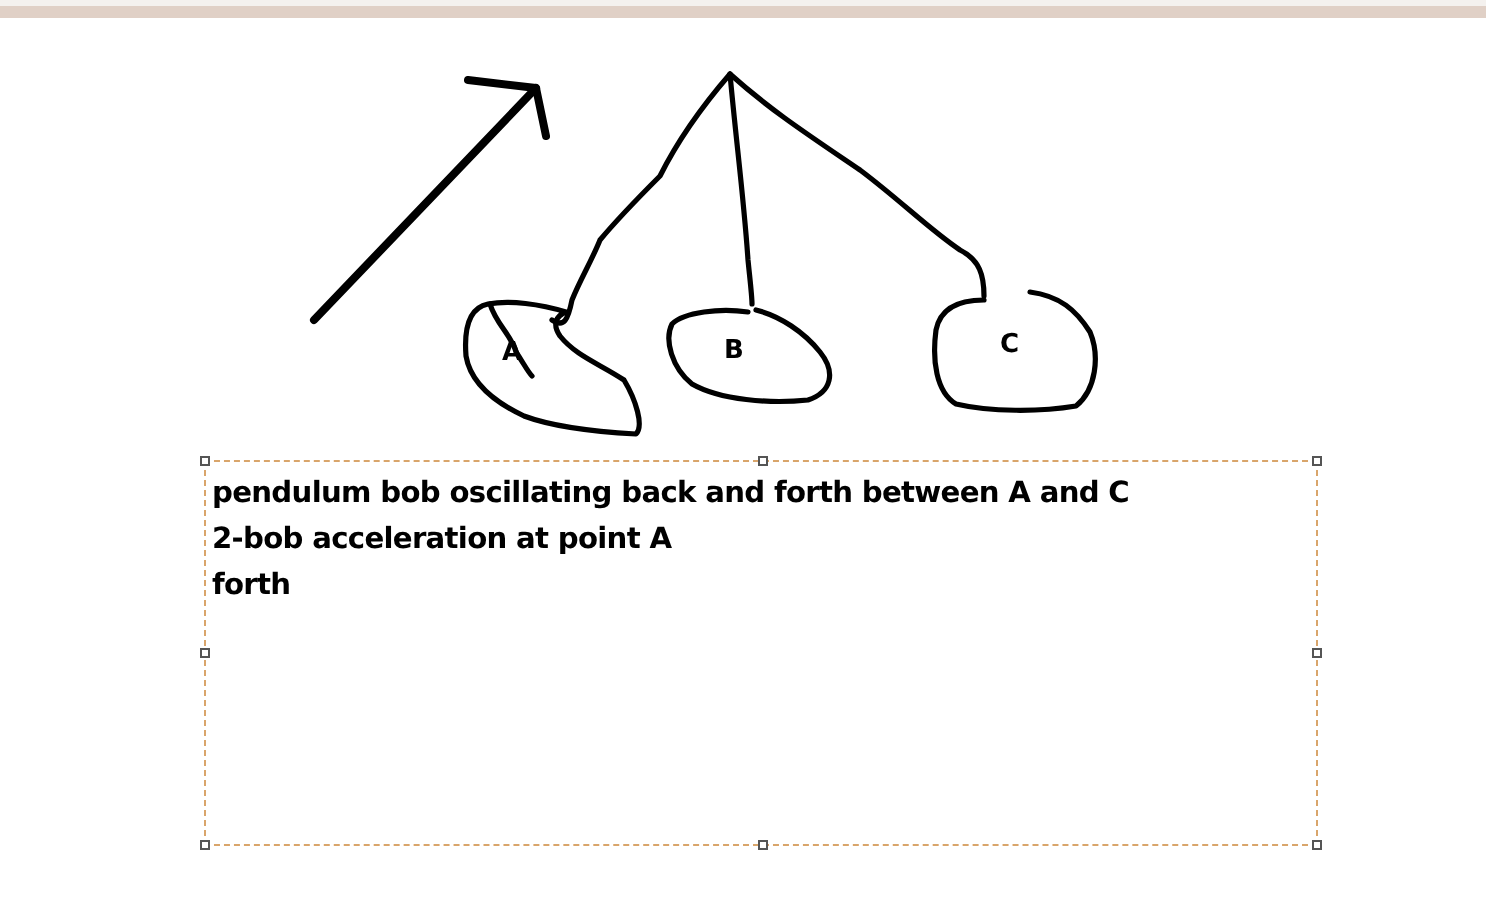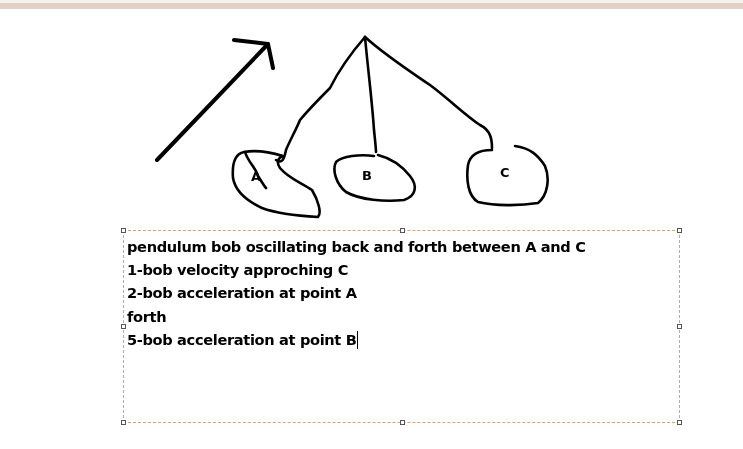--- a/index.html
+++ b/index.html
@@ -13,21 +13,21 @@
     }
     .top-rule {
       position: absolute; left: 0; top: 3px; width: 743px; height: 6px; background: #e0d0c6;
     }
     .canvas { position: absolute; left: 0; top: 0; width: 743px; height: 449px; }
     .bob-label {
       position: absolute; font-family: "DejaVu Sans", sans-serif; font-weight: bold;
       font-size: 13px; color: #000;
     }
     .textbox {
-      position: absolute; left: 123px; top: 230px; width: 557px; height: 193px;
+      position: absolute; left: 102px; top: 230px; width: 557px; height: 193px;
       border: 1px dashed #d9a56b; box-sizing: border-box;
     }
     .handle {
       position: absolute; width: 5px; height: 5px; border: 1px solid #555;
       background: #fff; box-sizing: border-box;
     }
     .tb-content {
       position: absolute; left: 3px; top: 4px; right: 8px;
       font-family: "DejaVu Sans", sans-serif; font-weight: bold; font-size: 14.6px;
       line-height: 23.2px; color: #000; letter-spacing: -0.35px;
@@ -83,18 +83,16 @@
   <div class="handle" style="left:276px; top:-3px;"></div>
   <div class="handle" style="right:-3px; top:-3px;"></div>
   <div class="handle" style="left:-3px; top:93px;"></div>
   <div class="handle" style="right:-3px; top:93px;"></div>
   <div class="handle" style="left:-3px; bottom:-3px;"></div>
   <div class="handle" style="left:276px; bottom:-3px;"></div>
   <div class="handle" style="right:-3px; bottom:-3px;"></div>
 
   <div class="tb-content">
     <span class="tb-line">pendulum bob oscillating back and forth between A and C</span>
-    <span class="tb-line">1-bob velocity approching C</span>
     <span class="tb-line">2-bob acceleration at point A</span>
     <span class="tb-line">forth</span>
-    <span class="tb-line"><span>5-bob acceleration at point B</span><span class="caret"></span></span>
   </div>
 </div>
 
 </body></html>

